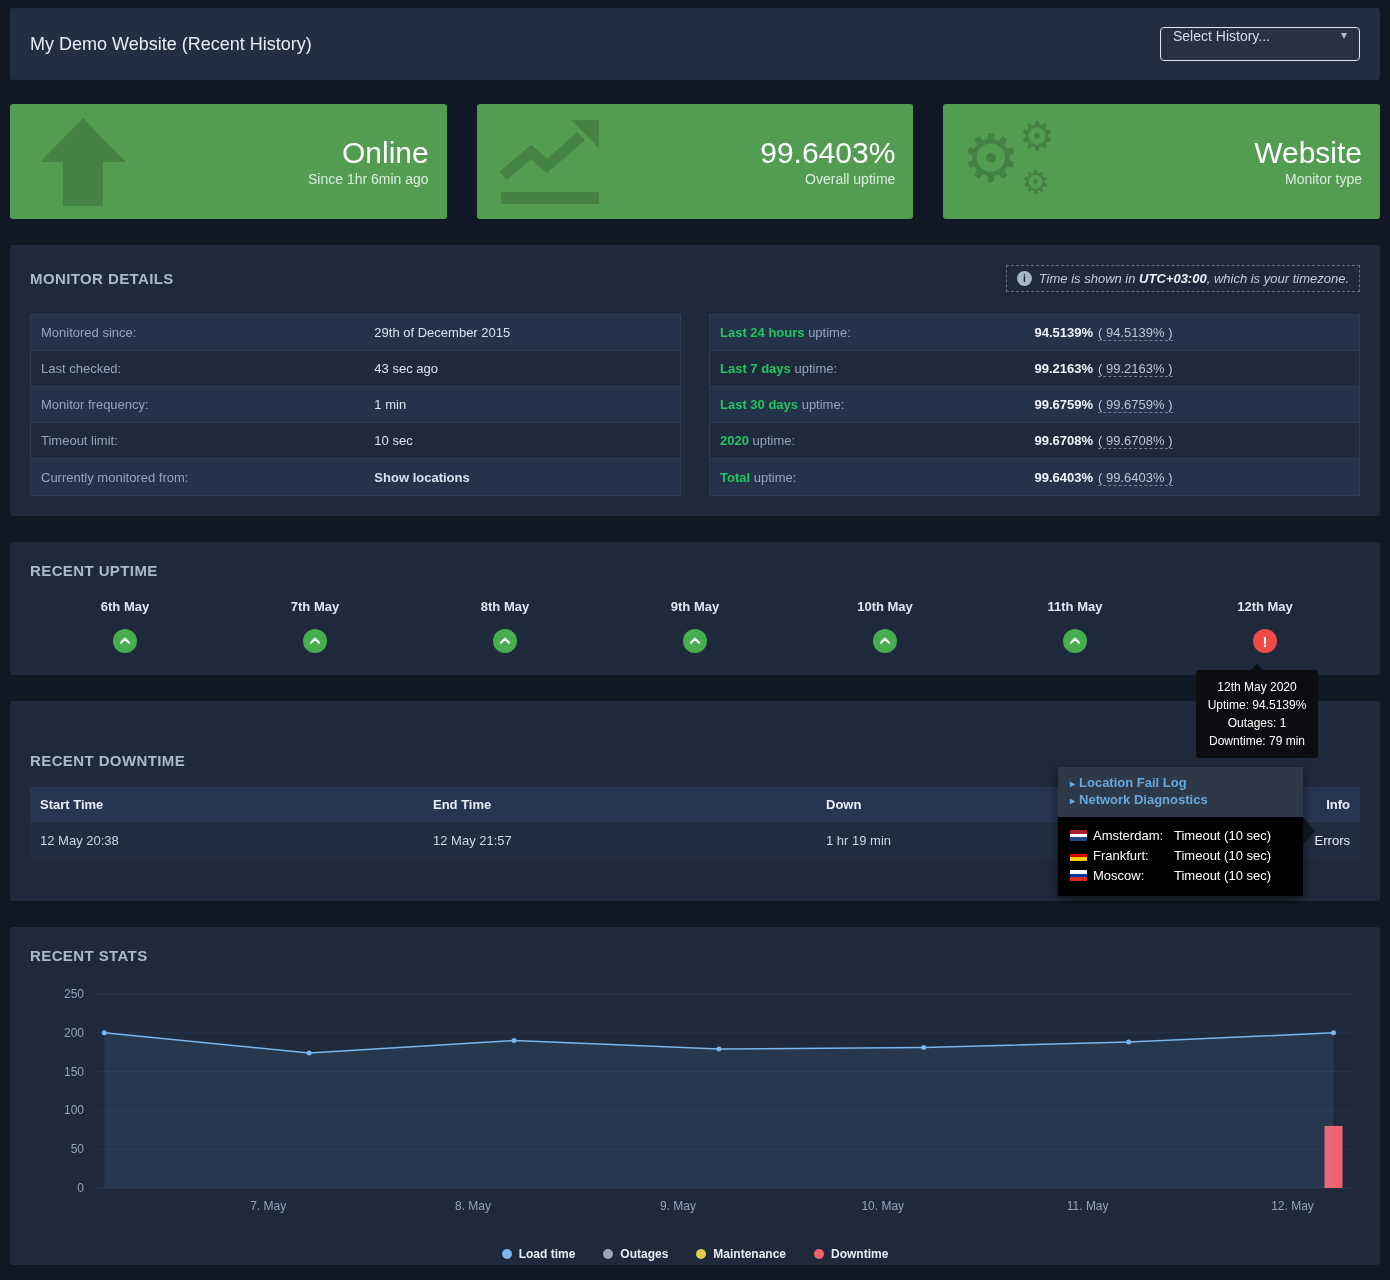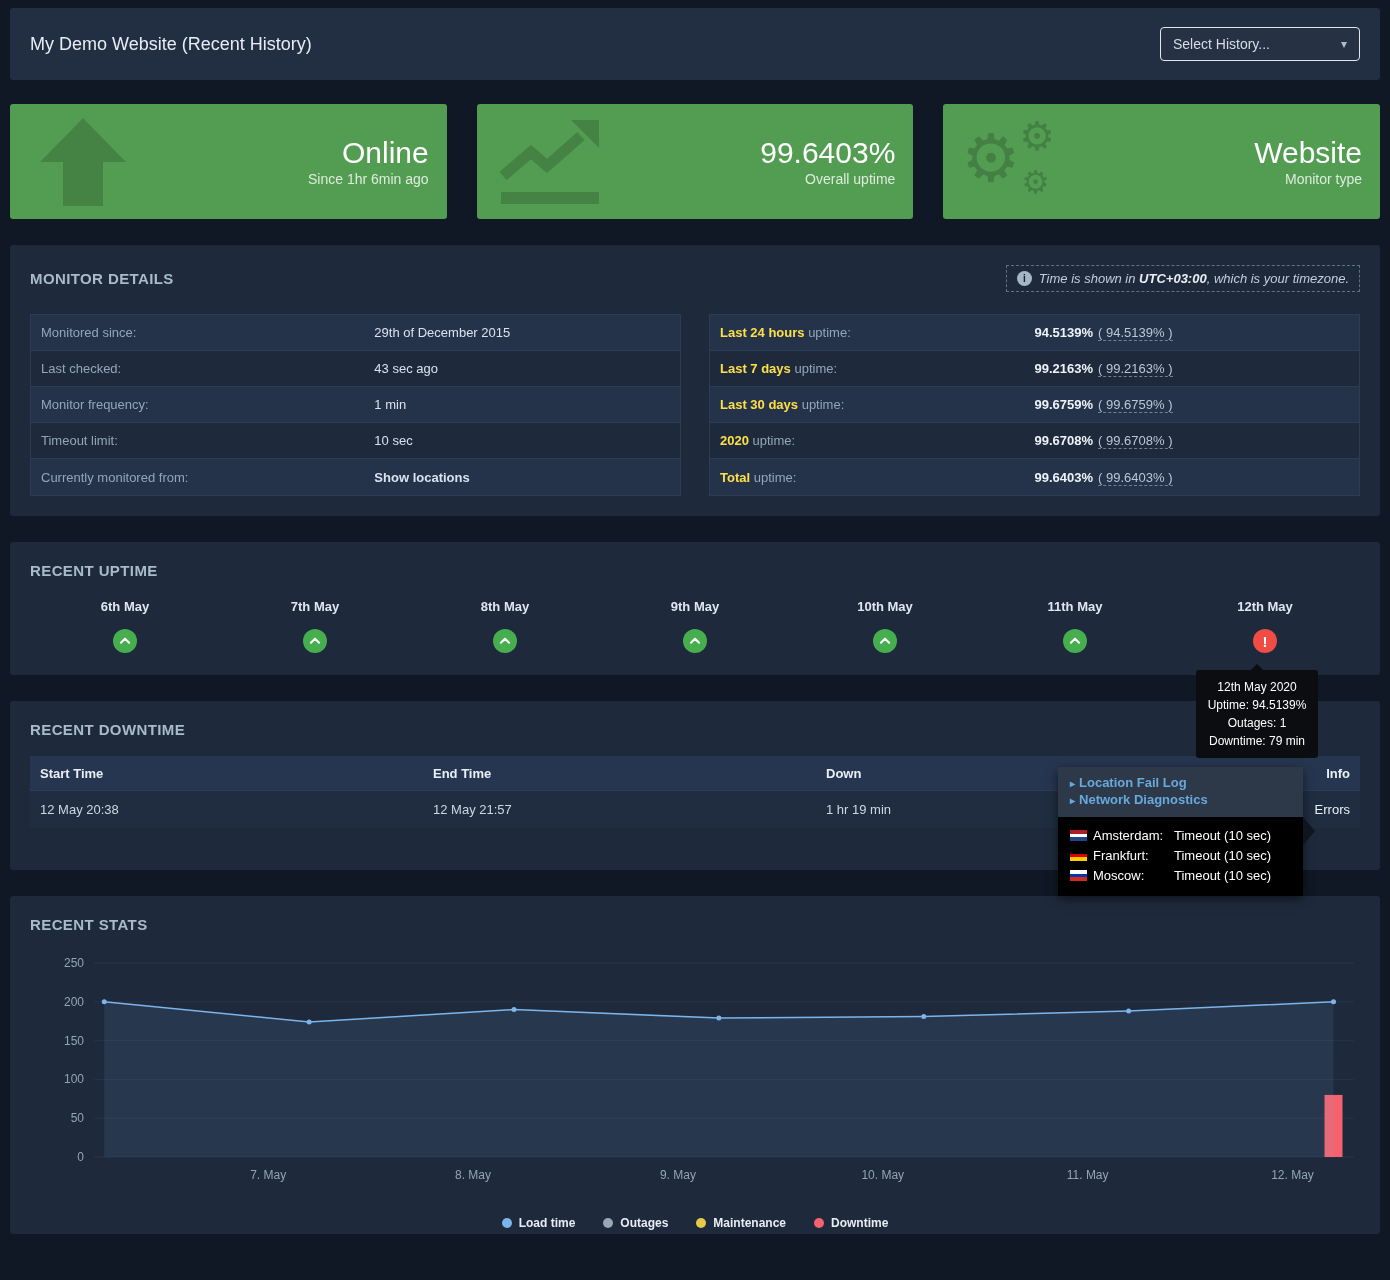--- a/index.html
+++ b/index.html
@@ -17,21 +17,21 @@
 
   
   .header-bar {
     background:#222e41; height:72px; border-radius:3px;
     display:flex; align-items:center; justify-content:space-between;
     padding:0 20px; margin-bottom:24px;
   }
   .page-title { font-size:18px; font-weight:400; color:#e7edf5; margin:0; }
   .history-select {
     width:200px; height:34px; border:1px solid #e3e7ec; border-radius:4px;
-    display:flex; align-items:center; justify-content:space-between;
+    display:flex; align-items:flex-start; justify-content:space-between;
     padding:0 12px; font-size:14px; color:#d4dde8; cursor:pointer;
     background:rgba(255,255,255,0.02);
   }
   .history-select .chev { color:#aeb9c8; font-size:12px; }
 
   
   .cards { display:flex; gap:30px; margin-bottom:26px; }
   .card {
     flex:1; background:#539d53; border-radius:3px; height:115px;
     display:flex; align-items:center; padding:0 18px; color:#fff;
@@ -59,21 +59,21 @@
     display:inline-flex; align-items:center; justify-content:center; flex:none;
   }
   .tables { display:flex; gap:28px; }
   .dtable { flex:1; border:1px solid #2d3b55; font-size:13px; }
   .drow { display:flex; align-items:center; min-height:36px; padding:0 10px; border-bottom:1px solid #2d3b55; }
   .drow:last-child { border-bottom:none; }
   .drow:nth-child(odd) { background:#24324a; }
   .drow:nth-child(even) { background:#1e2a3c; }
   .drow .lbl { width:53%; color:#94a5bb; }
   .utable .lbl { width:50%; }
-  .drow .lbl strong { color:#fde047;margin-top:8px; }
+  .drow .lbl strong { color:#22c55e;margin-top:8px; }
   .drow .val { color:#d9e2ee; }
   .drow .val strong { color:#eef3f9; }
   .link-plain { color:#eef3f9; font-weight:bold; cursor:pointer; text-decoration:none; }
   .val-link {
     color:#b9c7d8; margin-left:5px; cursor:pointer; text-decoration:none;
     border-bottom:1px dashed #6e8096;
   }
 
   
   .uptime { padding:20px 20px 22px; }
@@ -96,21 +96,21 @@
     text-align:center; padding:8px 9px; border-radius:3px;
   }
   .tooltip::before {
     content:""; position:absolute; top:-6px; left:50%; margin-left:-6px;
     border-left:6px solid transparent; border-right:6px solid transparent;
     border-bottom:6px solid #0c0d10;
   }
 
   
   .downtime { padding:20px 20px 42px; }
-  .downtime h2 { margin-bottom:18px; }
+  .downtime h2 { margin-bottom:18px;margin-top:31px; }
   .dt-table { font-size:13px; }
   .dt-head { display:flex; align-items:center; height:34px; background:#273650; padding:0 10px; font-weight:bold; color:#e9eff6; }
   .dt-row { display:flex; align-items:center; height:38px; background:#202d41; padding:0 10px; border-top:1px solid #2d3b55; color:#cdd7e4; }
   .col-start { width:30%; }
   .col-end { width:30%; }
   .col-down { width:26%; }
   .col-info { flex:1; text-align:right; }
   .errors-link { color:#e9eff6; cursor:pointer; text-decoration:none; }
 
   .popup {

